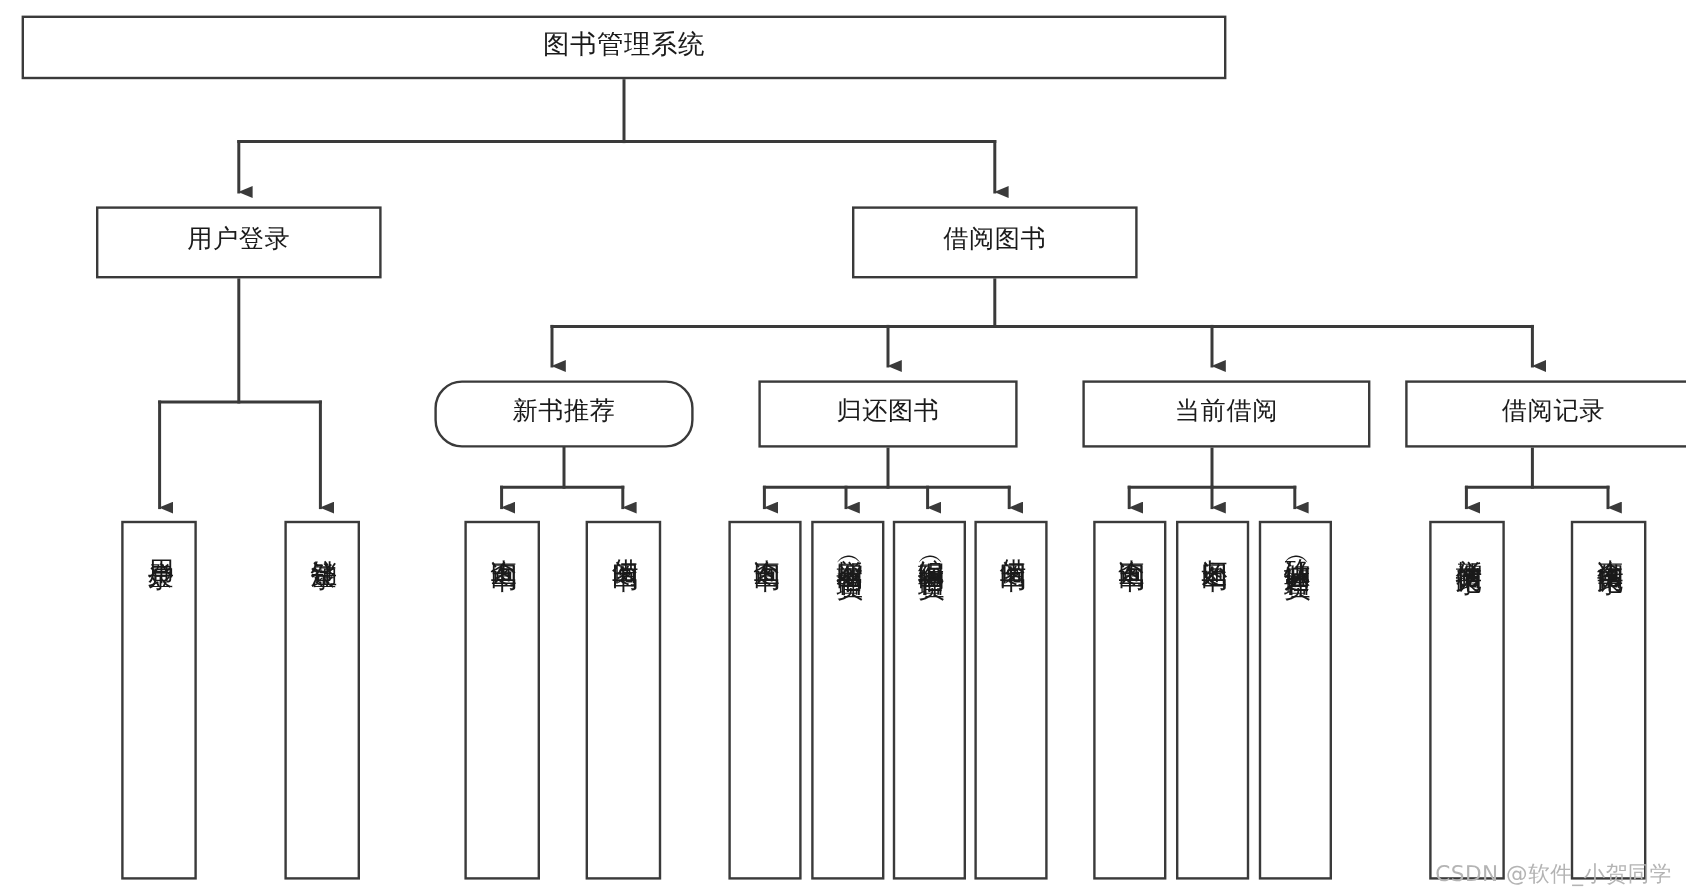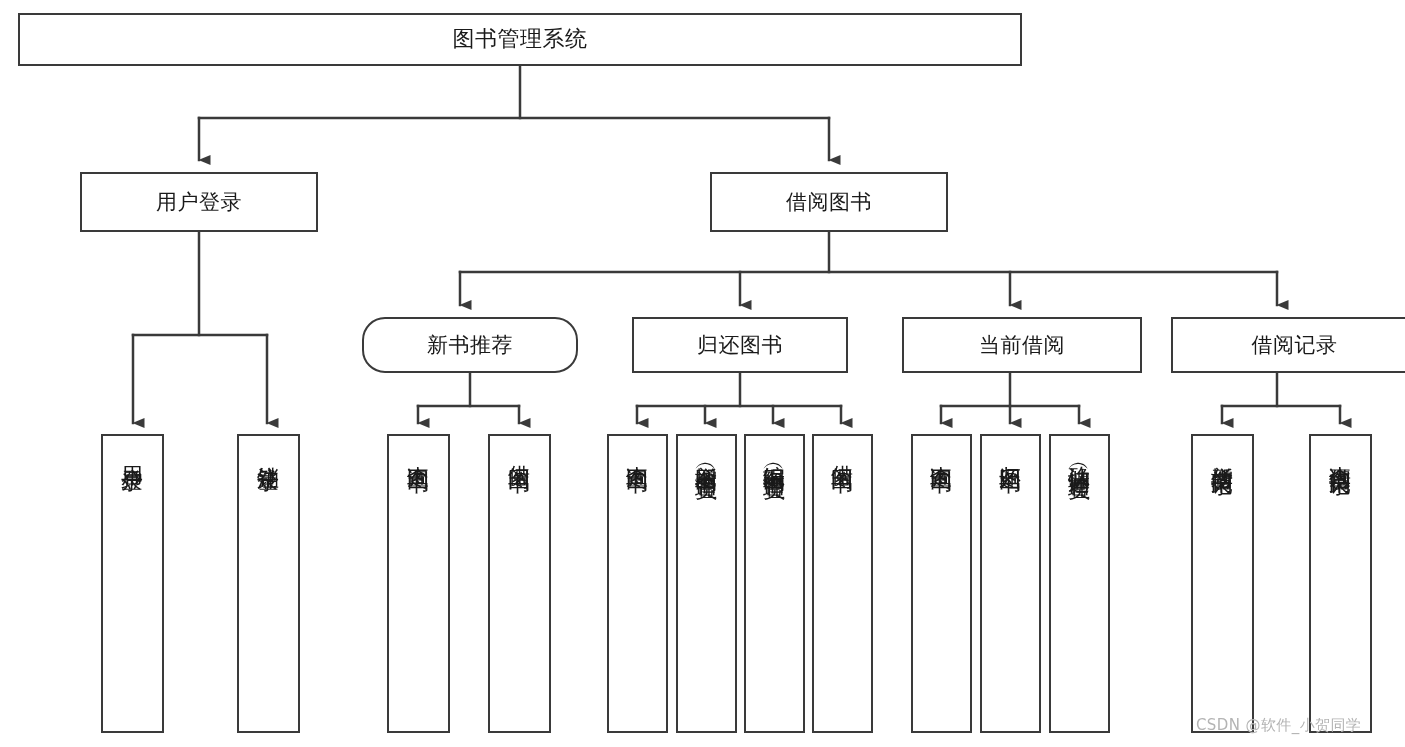--- a/index.html
+++ b/index.html
@@ -32,20 +32,21 @@
     display: flex;
     align-items: center;
     justify-content: center;
     color: #1a1a1a;
   }
   .node .label {
     display: block;
     text-align: center;
     line-height: 1.28;
     letter-spacing: 0.5px;
+    font-family: Liberation Mono, monospace;
   }
   .node.horiz .label {
     writing-mode: horizontal-tb;
     font-size: 21px;
   }
   .node.root .label {
     font-size: 22px;
   }
   .node.vert {
     align-items: flex-start;
@@ -56,21 +57,21 @@
     text-orientation: upright;
     font-size: 22px;
     line-height: 1.05;
     letter-spacing: 2px;
     max-height: 290px;
   }
   .watermark {
     position: absolute;
     left: 1196px;
     top: 716px;
-    font-size: 15px;
+    font-size: 18px;
     color: #b4b4b4;
     white-space: nowrap;
     letter-spacing: 0.4px;
     text-align: right;
   }
 </style>
 </head>
 <body>
 
 <div id="canvas">

